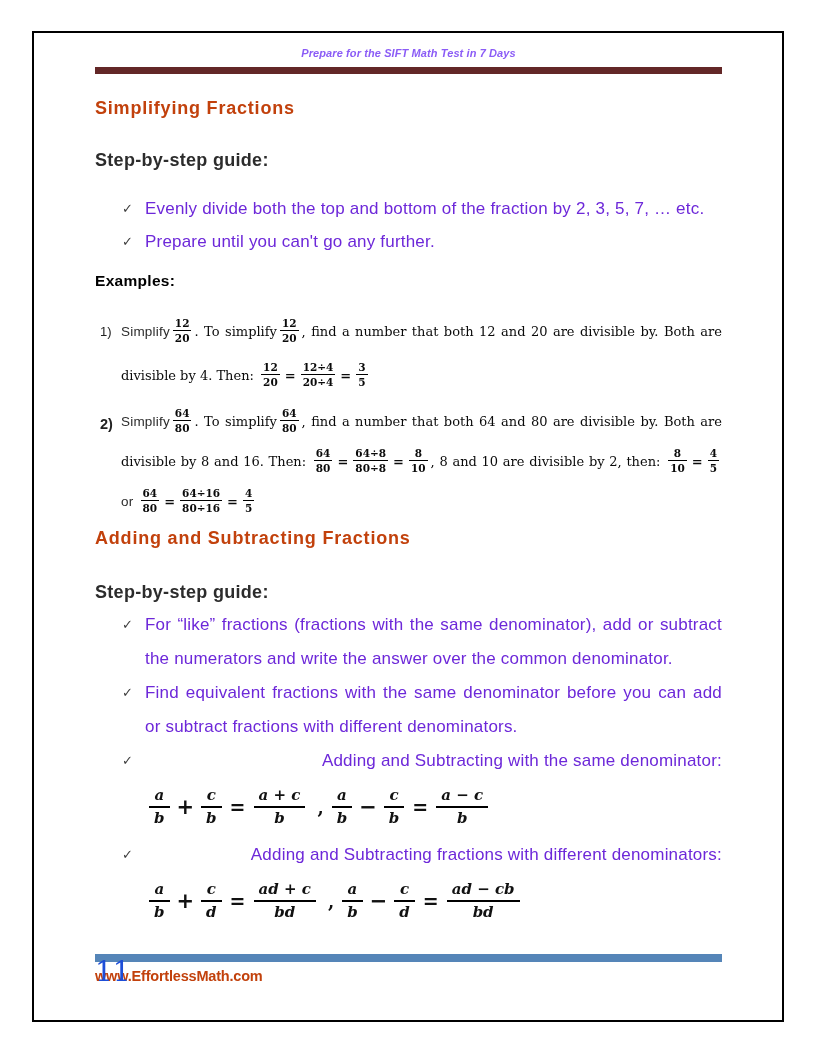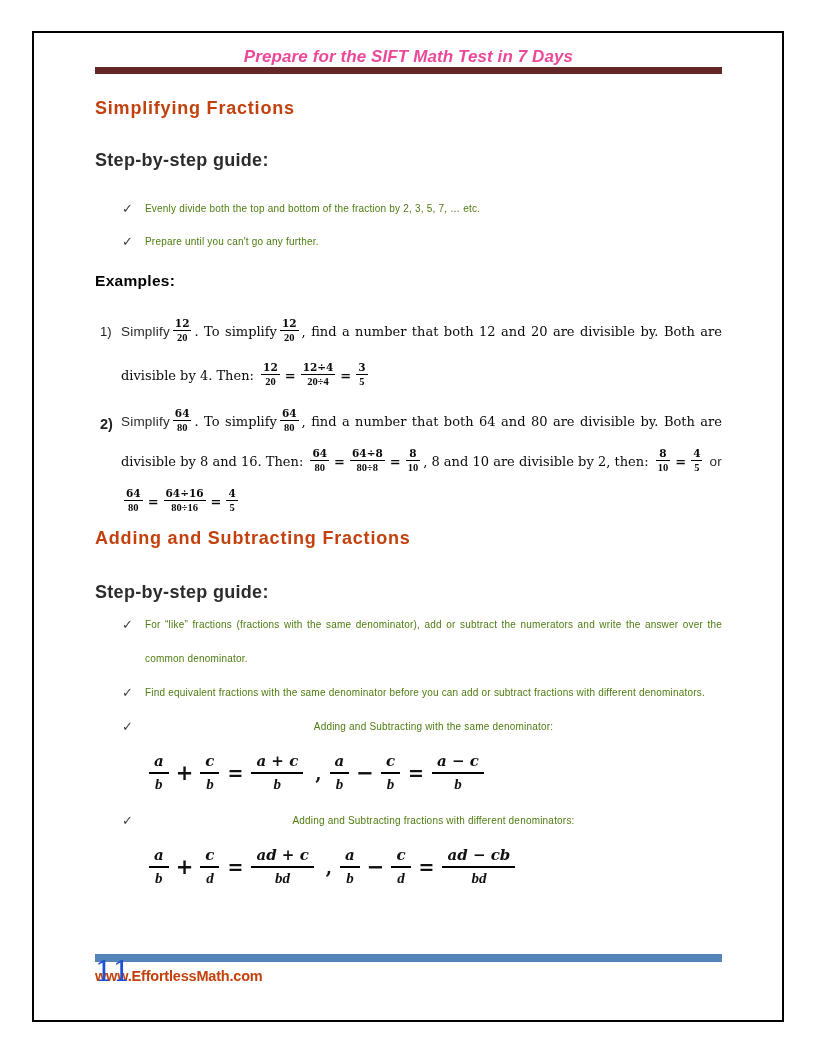--- a/index.html
+++ b/index.html
@@ -8,21 +8,21 @@
     font-family:"Liberation Sans",sans-serif;color:#111;
     -webkit-font-smoothing:antialiased;
   }
   .page-border{
     position:absolute;left:32px;top:31px;width:752px;height:991px;
     border:2px solid #000;box-sizing:border-box;background:#fff;
   }
   
   .header-title{
     position:absolute;left:95px;top:47px;width:627px;text-align:center;
-    font-size:17px;font-weight:bold;font-style:italic;color:#ec4899;
+    font-size:11px;font-weight:bold;font-style:italic;color:#8b5cf6;
     letter-spacing:0.1px;
   }
   .rule-maroon{position:absolute;left:95px;top:67px;width:627px;height:7px;}
   
   .h-main{
     position:absolute;left:95px;font-size:18px;font-weight:bold;color:#c2410c;
     letter-spacing:0.8px;font-family:"Liberation Sans",sans-serif;
   }
   .h1{top:98px;}
   .h2{top:528px;}
@@ -35,44 +35,44 @@
   .examples-label{
     position:absolute;left:95px;top:272px;font-size:15.5px;font-weight:bold;color:#000;
     letter-spacing:0.3px;
   }
   
   .bullets{position:absolute;left:95px;width:627px;}
   .bl1{top:192px;}
   .bl2{top:608px;}
   .bullet{display:flex;align-items:flex-start;}
   .bullet .chk{flex:0 0 23px;margin-left:27px;color:#3d3d3d;font-size:13px;line-height:33px;}
-  .bullet .txt{flex:1;font-size:10px;color:#4d7c0f;line-height:33px;letter-spacing:0.2px;}
+  .bullet .txt{flex:1;font-size:17px;color:#6d28d9;line-height:33px;letter-spacing:0.2px;}
   .bl2 .bullet .chk{line-height:34px;}
   .bl2 .bullet .txt{line-height:34px;text-align:justify;}
-  .bl2 .bullet .txt.nojust{text-align:center;}
+  .bl2 .bullet .txt.nojust{text-align:right;}
   
   .example{position:absolute;left:95px;width:627px;display:flex;align-items:flex-start;}
   .ex1{top:310px;}
   .ex2{top:402px;}
   .ex-label{flex:0 0 26px;padding-left:5px;box-sizing:border-box;font-size:13px;color:#222;line-height:44px;}
   .ex-label.bold{font-weight:bold;font-size:14.5px;}
   .ex-body{
     flex:1;font-family:"DejaVu Serif",serif;font-size:13px;color:#0a0a0a;
     line-height:44px;text-align:justify;
   }
   .ex2 .ex-body{line-height:40px;}
   .comicword{font-family:"Liberation Sans",sans-serif;color:#2c2c2c;font-size:13.5px;letter-spacing:0.2px;}
   
   .fr{
     display:inline-block;vertical-align:middle;text-align:center;
     font-family:"DejaVu Serif",serif;font-weight:bold;font-size:10.5px;
     line-height:1.15;margin:0 3px;position:relative;top:-2px;
   }
   .fr .n{display:block;border-bottom:1.5px solid #000;padding:0 2px 1px;}
-  .fr .d{display:block;padding:1px 2px 0;font-family:Liberation Serif, serif;}
+  .fr .d{display:block;padding:1px 2px 0;}
   .eqsign{font-family:"DejaVu Serif",serif;font-weight:bold;padding:0 2px;}
   
   .formula{
     margin:4px 0 6px 50px;display:flex;align-items:center;height:50px;
     font-family:"DejaVu Serif",serif;font-weight:bold;font-style:italic;font-size:15px;
   }
   .formula .fr{font-size:15px;margin:0 4px;top:0;}
   .formula .fr .n{border-bottom:2.5px solid #000;padding:0 5px 2px;}
   .formula .fr .d{padding:2px 5px 0;}
   .formula .op{font-style:normal;font-size:21px;font-weight:bold;margin:0 3px;font-family:"DejaVu Sans",sans-serif;}

